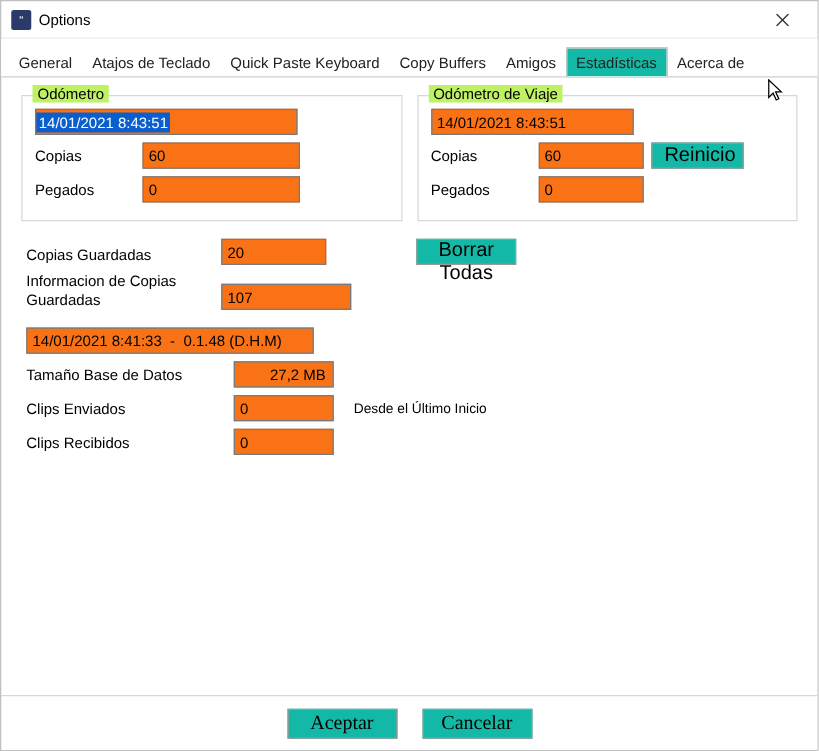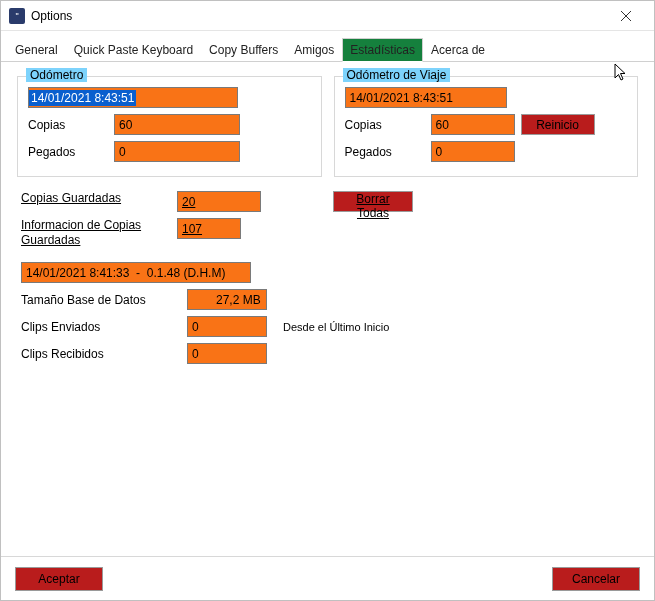--- a/index.html
+++ b/index.html
@@ -61,21 +61,21 @@
     border: 1px solid transparent;
     border-bottom: none;
     cursor: pointer;
     color: #222;
     white-space: nowrap;
     position: relative;
     top: 1px;
   }
   .tab.active {
     border-color: #d0d0d0;
-    background: #15803d;
+    background: #14b8a6;
     border-bottom: 1px solid #fff;
   }
   .content {
     flex: 1;
     padding: 14px 16px 10px 16px;
     position: relative;
   }
   .row-top {
     display: flex;
     gap: 12px;
@@ -84,21 +84,21 @@
   .groupbox {
     border: 1px solid #d8d8d8;
     padding: 10px 10px 8px 10px;
     position: relative;
     flex: 1;
   }
   .groupbox-title {
     position: absolute;
     top: -9px;
     left: 8px;
-    background: #7dd3fc;
+    background: #bef264;
     padding: 0 4px;
     font-size: 12px;
   }
   .field-row {
     display: flex;
     align-items: center;
     margin-bottom: 6px;
     gap: 6px;
   }
   .field-row label {
@@ -116,57 +116,57 @@
   .txt-wide-left { width: 210px; }
   .txt-wide-right { width: 162px; }
   .txt-narrow1 { width: 126px; }
   .txt-narrow2 { width: 84px; }
   .selected-text {
     background: #0a5fce;
     color: #fff;
   }
   .btn {
     border: 1px solid #9a9a9a;
-    background: #b91c1c;
+    background: #14b8a6;
     height: 21px;
     padding: 0 10px;
-    font-size: 12px;
+    font-size: 16px;
     cursor: pointer;
     font-family: inherit;
   }
   .section2 {
     margin: 6px 4px 14px 4px;
   }
   .section2-row {
     display: flex;
-    align-items: flex-start;
+    align-items: flex-end;
     margin-bottom: 6px;
     gap: 6px;
-    text-decoration: underline;
   }
   .section2-row label.wide { width: 150px; line-height: 1.25; }
   .section3 {
     margin: 4px 4px 0 4px;
   }
   .section3-row {
     display: flex;
     align-items: center;
     margin-bottom: 6px;
     gap: 6px;
   }
   .section3-row label.wide2 { width: 160px; }
   .after-text { margin-left: 10px; font-size: 11px; }
   .footer {
     height: 44px;
     border-top: 1px solid #d8d8d8;
     display: flex;
     align-items: center;
-    justify-content: space-between;
+    justify-content: center;
     padding: 0 14px;
     gap: 20px;
+    font-family: Liberation Serif, serif;
   }
   .footer .btn { width: 88px; height: 24px; }
   .cursor-arrow {
     position: absolute;
     top: 62px;
     right: 24px;
     pointer-events: none;
   }
 </style>
 </head>
@@ -180,20 +180,21 @@
     <div class="titlebar-close">
       <svg width="10" height="10" viewBox="0 0 10 10">
           <line x1="0" y1="0" x2="10" y2="10" stroke="currentColor" stroke-width="1"></line>
           <line x1="10" y1="0" x2="0" y2="10" stroke="currentColor" stroke-width="1"></line>
         </svg>
     </div>
   </div>
 
   <div class="tabbar">
     <div class="tab">General</div>
+    <div class="tab">Atajos de Teclado</div>
     <div class="tab">Quick Paste Keyboard</div>
     <div class="tab">Copy Buffers</div>
     <div class="tab">Amigos</div>
     <div class="tab active">Estadísticas</div>
     <div class="tab">Acerca de</div>
   </div>
 
   <div class="content">
 
     <div class="row-top">
@@ -233,21 +234,21 @@
 
     <div class="section2">
       <div class="section2-row">
         <label class="wide">Copias Guardadas</label>
         <input class="txt" style="width: 84px;" value="20">
         <span style="width:60px;"></span>
         <button class="btn" style="width:80px;">Borrar Todas</button>
       </div>
       <div class="section2-row">
         <label class="wide">Informacion de Copias Guardadas</label>
-        <input class="txt" style="width: 64px;" value="107">
+        <input class="txt" style="width: 104px;" value="107">
       </div>
     </div>
 
     <div class="section3">
       <div class="section3-row">
         <input class="txt" style="width: 230px;" value="14/01/2021 8:41:33  -  0.1.48 (D.H.M)">
       </div>
       <div class="section3-row">
         <label class="wide2">Tamaño Base de Datos</label>
         <input class="txt" style="width: 80px; padding-left: 28px;" value="27,2 MB">

